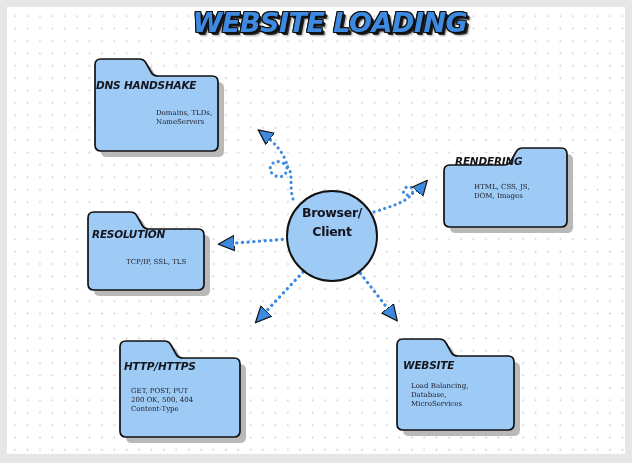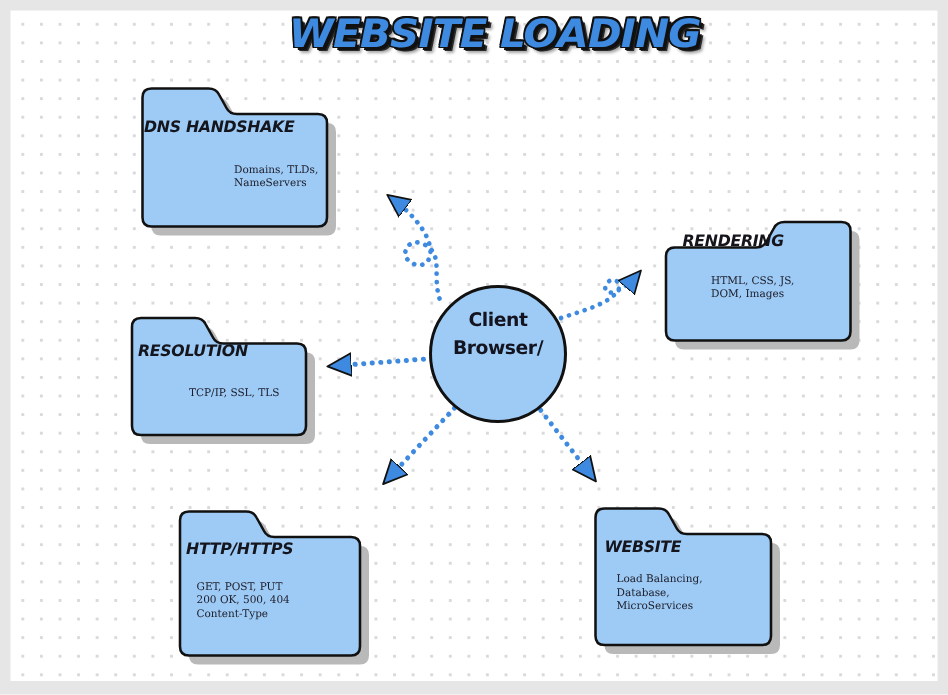--- a/index.html
+++ b/index.html
@@ -196,18 +196,18 @@
   <div class="folder-body" style="left:131px; top:387px;">GET, POST, PUT
 200 OK, 500, 404
 Content-Type</div>
 
   <div class="folder-title" style="left:403px; top:359px;">WEBSITE</div>
   <div class="folder-body" style="left:411px; top:382px;">Load Balancing,
 Database,
 MicroServices</div>
 
   <div id="hub-label">
+    <span>Browser/</span>
     <span>Client</span>
-    <span>Browser/</span>
   </div>
 
   <div id="frame"></div>
 </div>
 
 </body></html>

